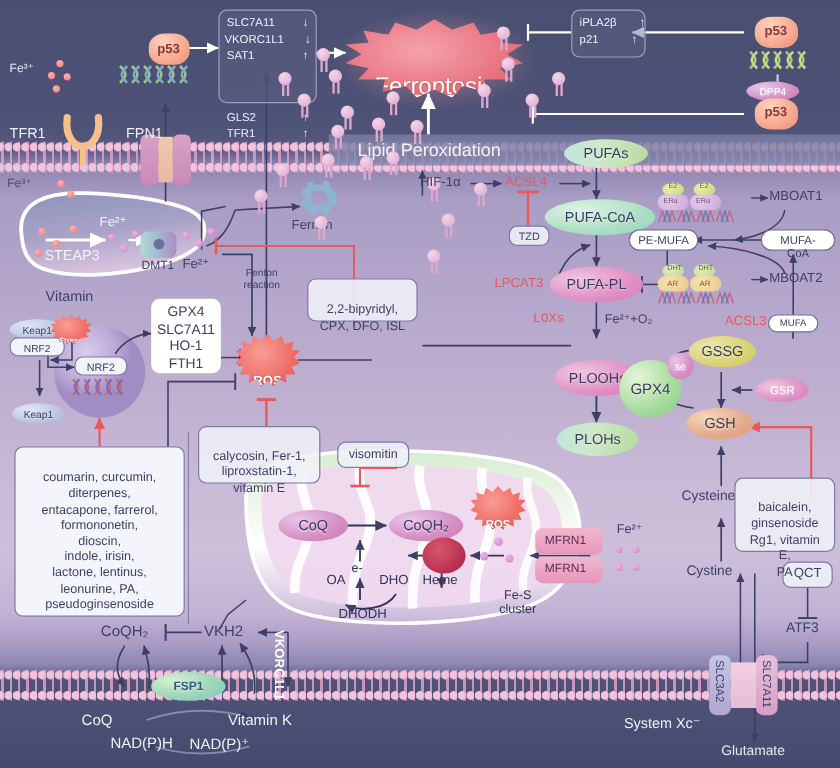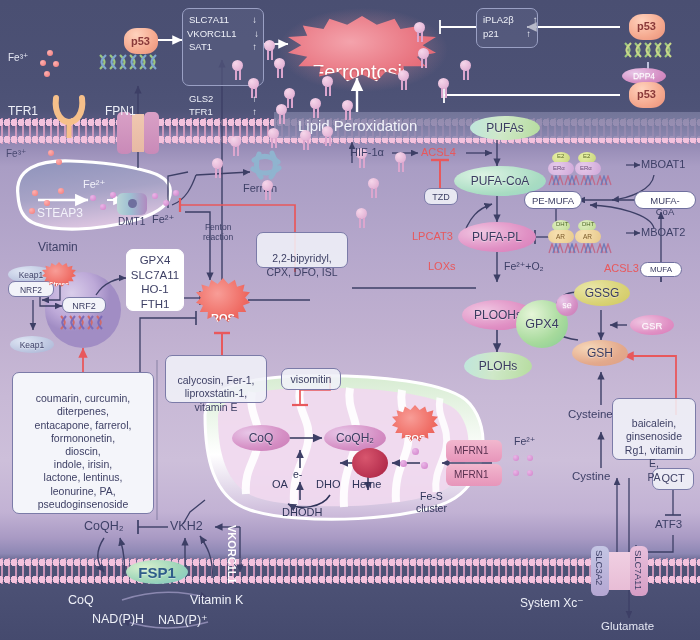--- a/index.html
+++ b/index.html
@@ -588,21 +588,21 @@
   <div class="ell teal" style="left:470px;top:116px;width:70px;height:24px;font-size:12px;">
       <span>PUFAs</span>
     </div>
   <div class="ell lightg" style="left:454px;top:166px;width:92px;height:30px;font-size:12px;">
       <span>PUFA-CoA</span>
     </div>
   <div class="lbl" style="left:412px;top:230px;font-size:11px;color:#e8585c;">LPCAT3</div>
   <div class="ell pk" style="left:458px;top:222px;width:78px;height:30px;font-size:12px;">
       <span>PUFA-PL</span>
     </div>
-  <div class="lbl" style="left:428px;top:260px;font-size:11px;color:#e8585c;">LOXs</div>
+  <div class="lbl" style="left:444px;top:260px;font-size:11px;color:#e8585c;font-family:Liberation Mono, monospace;">LOXs</div>
   <div class="lbl" style="left:504px;top:260px;font-size:10.5px;color:#3d3f66;">Fe²⁺+O₂</div>
   <div class="ell pk" style="left:462px;top:300px;width:72px;height:30px;font-size:12px;">
       <span>PLOOHs</span>
     </div>
   <div class="ell teal" style="left:464px;top:352px;width:68px;height:28px;font-size:12px;">
       <span>PLOHs</span>
     </div>
 
   <div class="pillbox" style="left:524px;top:191px;width:58px;height:18px;font-size:9.5px;padding-top:3px;"><span>PE-MUFA</span></div>
   <div class="pillbox" style="left:634px;top:191px;width:62px;height:18px;font-size:9.5px;padding-top:3px;"><span>MUFA-CoA</span></div>
@@ -821,21 +821,21 @@
   <div class="lbl" style="left:454px;top:469px;font-size:10px;color:#5a3050;">MFRN1</div>
   <div class="lbl" style="left:514px;top:435px;font-size:10.5px;color:#3d3f66;">Fe²⁺</div>
   <div class="ironball fe2" style="left:513px;top:455px;width:6px;height:6px;"></div>
   <div class="ironball fe2" style="left:527px;top:455px;width:6px;height:6px;"></div>
   <div class="ironball fe2" style="left:513px;top:470px;width:6px;height:6px;"></div>
   <div class="ironball fe2" style="left:527px;top:470px;width:6px;height:6px;"></div>
 
   <div class="lbl" style="left:84px;top:519px;font-size:12.5px;color:#3d3f66;">CoQH₂</div>
   <div class="lbl" style="left:170px;top:519px;font-size:12.5px;color:#3d3f66;">VKH2</div>
   <div class="lbl" style="left:226px;top:525px;font-size:11px;color:#ffffff;font-weight:bold;writing-mode:vertical-rl;">VKORC1L1</div>
-  <div class="ell g" style="left:126px;top:560px;width:62px;height:24px;font-size:15px;color:#2f5d8a;font-weight:bold;justify-content:center;">
+  <div class="ell g" style="left:126px;top:560px;width:62px;height:24px;font-size:10px;color:#2f5d8a;font-weight:bold;justify-content:center;">
       <span>FSP1</span>
     </div>
   <div class="lbl" style="left:68px;top:593px;font-size:12.5px;color:#eef0f8;">CoQ</div>
   <div class="lbl" style="left:190px;top:593px;font-size:12.5px;color:#eef0f8;">Vitamin K</div>
   <div class="lbl" style="left:92px;top:612px;font-size:12.5px;color:#eef0f8;">NAD(P)H</div>
   <div class="lbl" style="left:158px;top:612px;font-size:12.5px;color:#eef0f8;">NAD(P)⁺</div>
 
 </div>
 
 </body></html>

